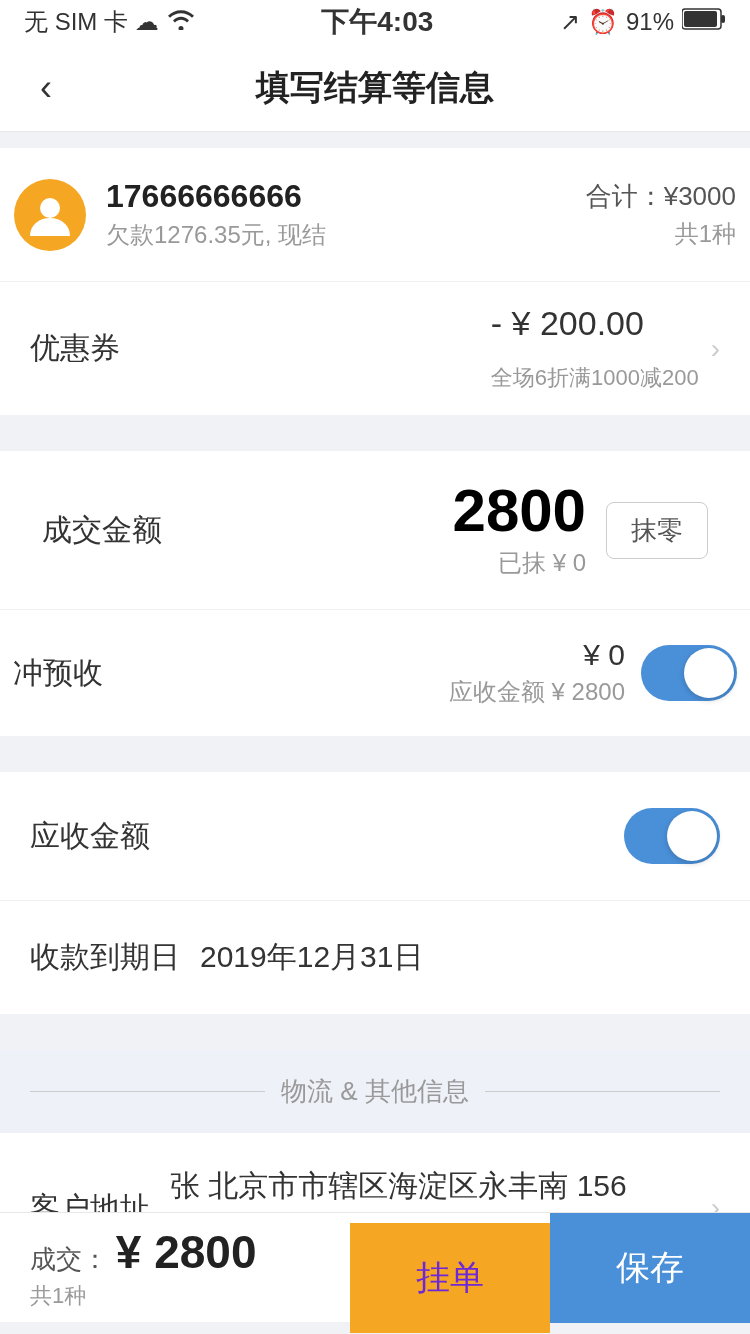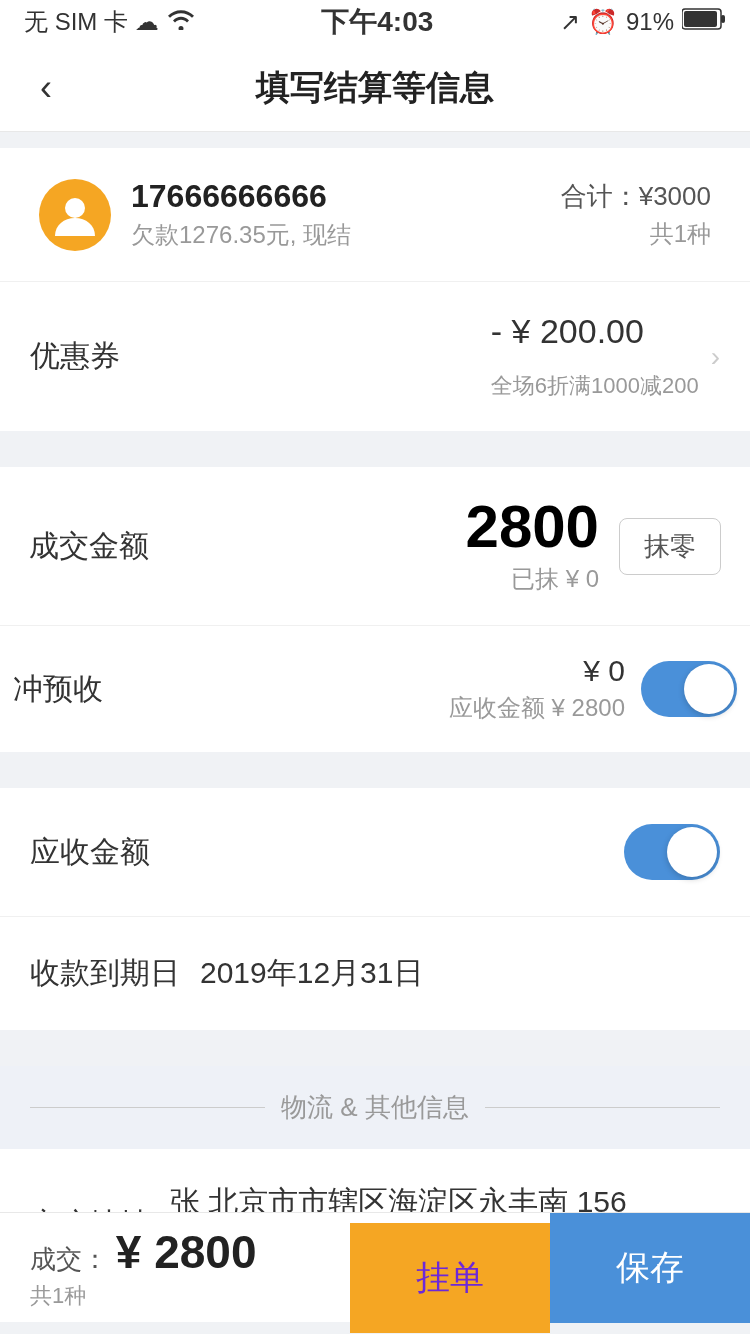--- a/index.html
+++ b/index.html
@@ -69,21 +69,21 @@
     
     .section {
       background: #fff;
       margin-bottom: 16px;
     }
 
     
     .user-info-row {
       display: flex;
       align-items: center;
-      padding: 30px 39px;
+      padding: 30px 14px;
       background: #fff;
       justify-content: space-between;
     }
     .user-left {
       display: flex;
       align-items: center;
       gap: 20px;
     }
     .avatar {
       width: 72px;
@@ -119,21 +119,21 @@
     .total-count {
       font-size: 24px;
       color: #999;
       margin-top: 4px;
     }
 
     
     .row-item {
       display: flex;
       align-items: center;
-      padding: 30px 30px;
+      padding: 22px 30px;
       background: #fff;
       justify-content: space-between;
       border-top: 1px solid #f0f0f0;
     }
     .row-label {
       font-size: 30px;
       color: #333;
     }
     .row-right {
       display: flex;
@@ -159,21 +159,21 @@
     
     .divider-section {
       height: 20px;
       background: #f0f2f5;
     }
 
     
     .deal-amount-row {
       display: flex;
       align-items: center;
-      padding: 30px 29px;
+      padding: 30px 42px;
       background: #fff;
       justify-content: space-between;
       border-bottom: 1px solid #f0f0f0;
     }
     .deal-left {}
     .deal-label {
       font-size: 30px;
       color: #333;
     }
     .deal-right {

